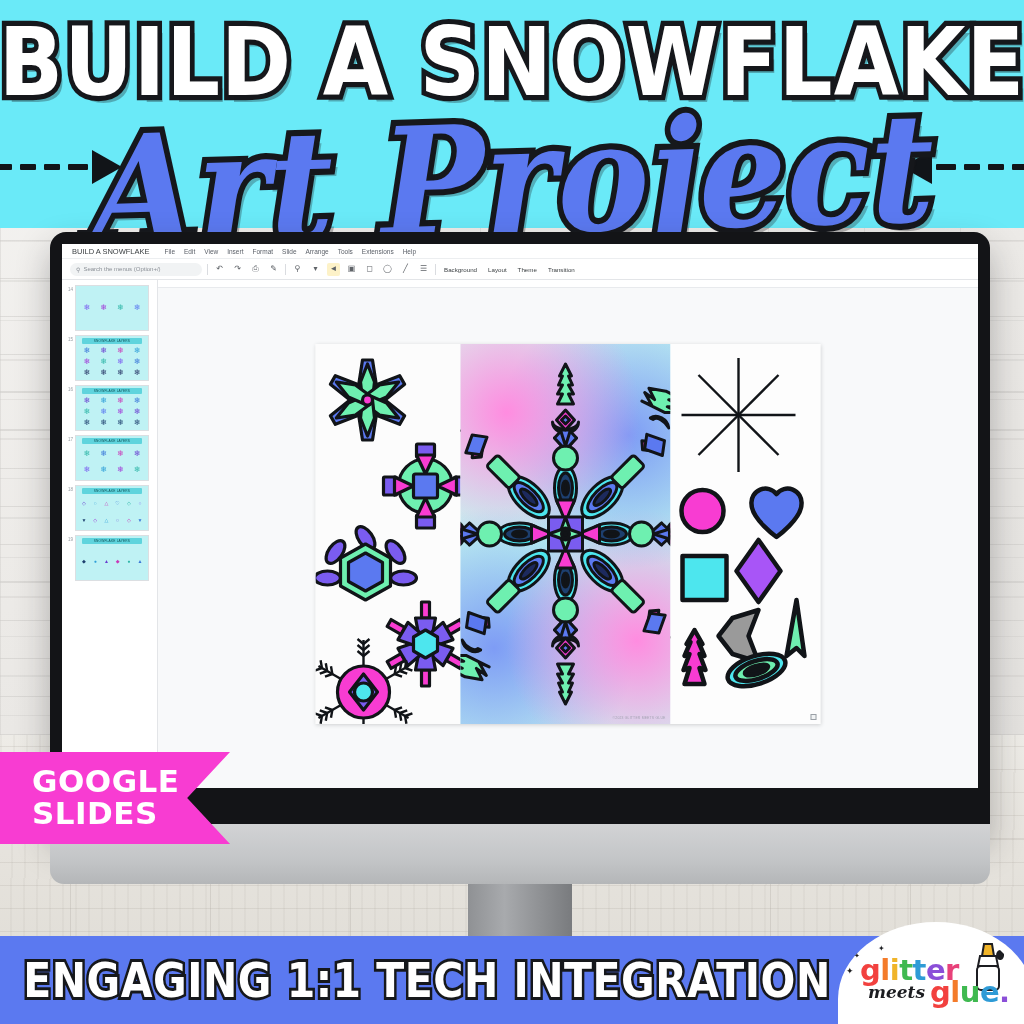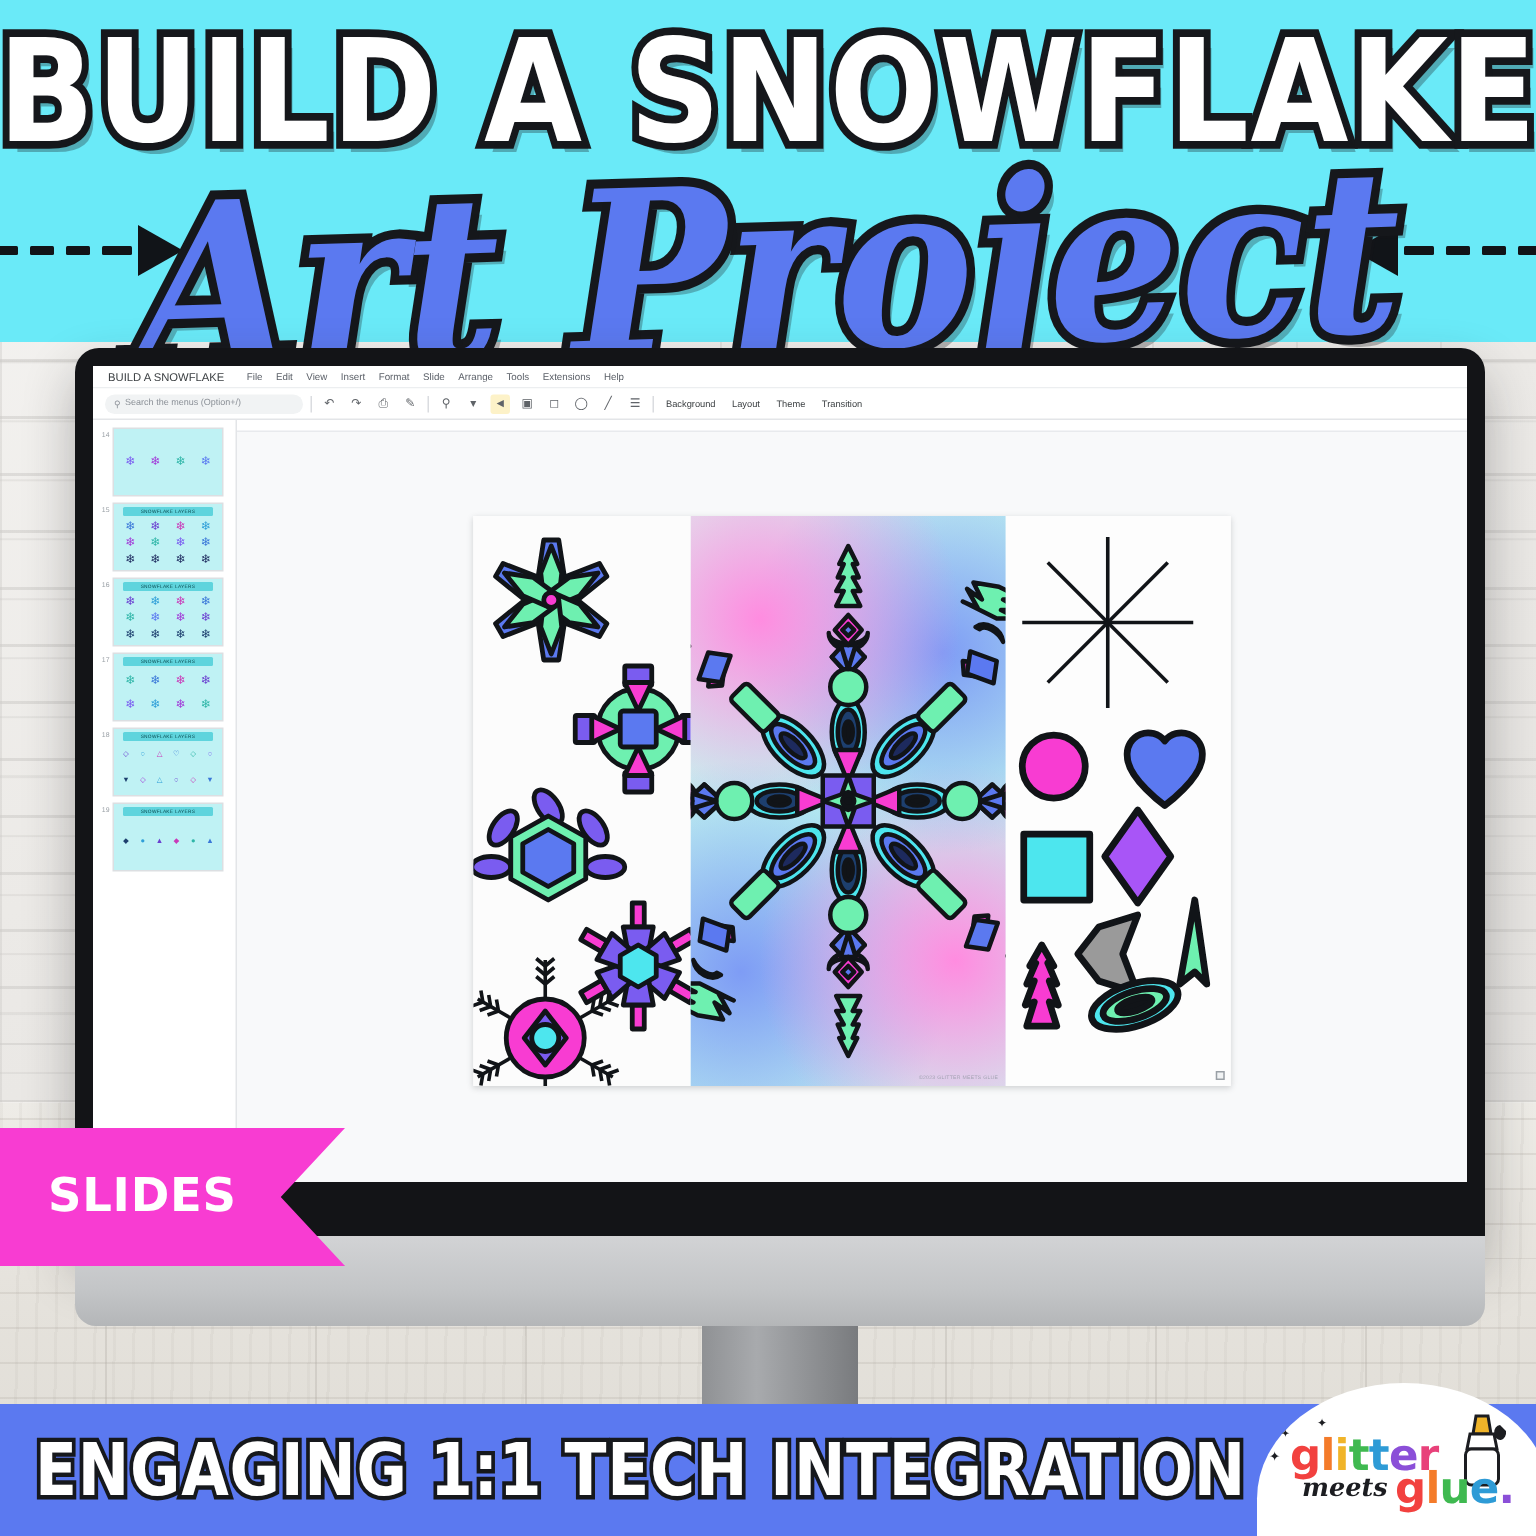--- a/index.html
+++ b/index.html
@@ -723,20 +723,21 @@
             </div>
           </div>
         </div>
 
       </div>
     </div>
   </div>
 </div>
 
 <div class="ribbon">
+  <span>GOOGLE</span>
   <span>SLIDES</span>
 </div>
 
 <div class="footer">
   <div class="footer-text">ENGAGING 1:1 TECH INTEGRATION</div>
 </div>
 <div class="logo-blob"></div>
 <div class="logo-wrap">
   <span class="spark" style="left:4px;top:30px;">✦</span>
   <span class="spark" style="left:12px;top:16px;font-size:7px;">✦</span>

